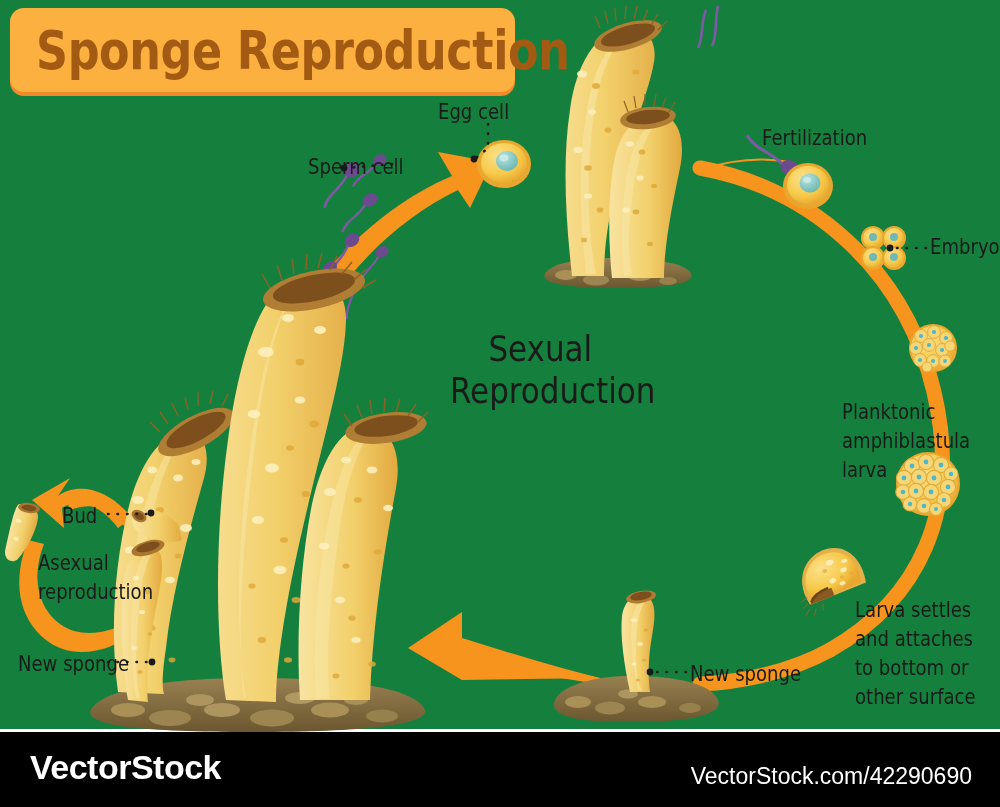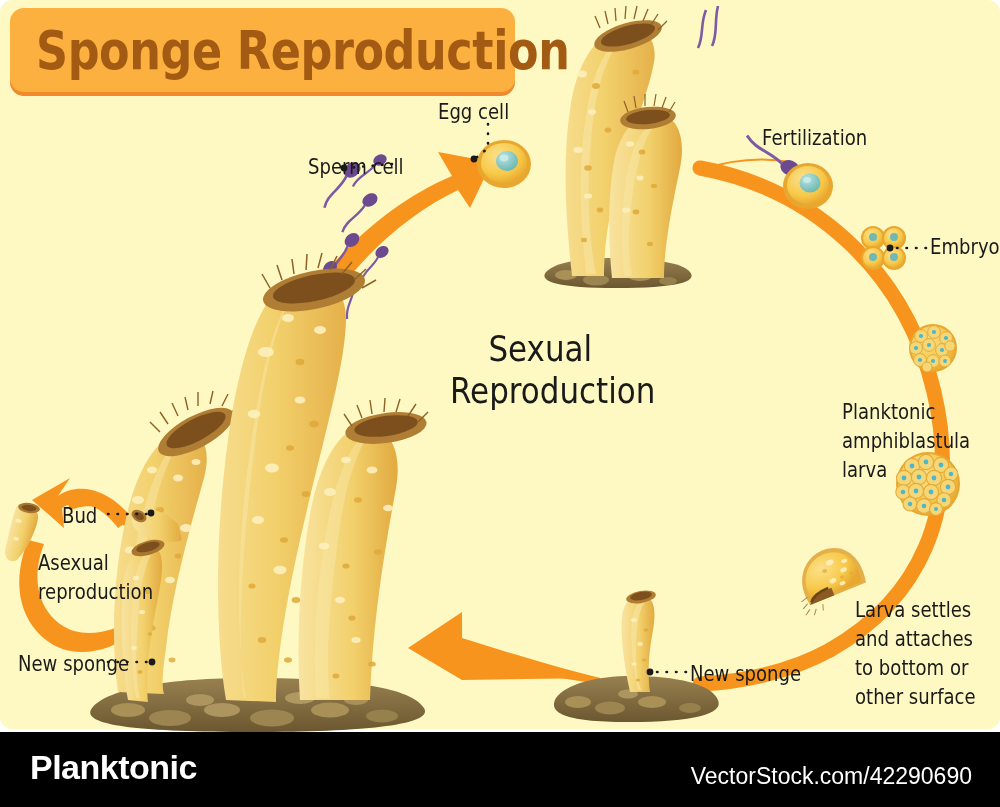--- a/index.html
+++ b/index.html
@@ -1,17 +1,17 @@
 <!DOCTYPE html>
 <html><head>
 <meta charset="utf-8">
 <style>
   html,body{margin:0;padding:0;background:#fff;}
   body{width:1000px;height:807px;overflow:hidden;font-family:"Liberation Sans",sans-serif;}
-  #stage{position:relative;width:1000px;height:729px;background:#fef9c3;border-radius:12px;}
+  #stage{position:relative;width:1000px;height:729px;background:#15803d;}
   #art{position:absolute;left:0;top:0;width:1000px;height:807px;}
 
   .title-banner{
     position:absolute;left:10px;top:8px;width:505px;height:84px;
     background:#fbb council;
   }
   .title-banner{
     background:#fbb040;
     border-radius:14px;
     box-shadow:0 4px 0 0 #f08a2a;
@@ -578,17 +578,17 @@
   <div class="lbl cond" id="lbl-embryo">Embryo</div>
   <div class="lbl cond multi" id="lbl-plank">Planktonic amphiblastula larva</div>
   <div class="lbl cond multi" id="lbl-settle">Larva settles and attaches to bottom or other surface</div>
   <div class="lbl cond" id="lbl-newsponge-r">New sponge</div>
   <div class="lbl cond" id="lbl-bud">Bud</div>
   <div class="lbl cond multi" id="lbl-asex">Asexual reproduction</div>
   <div class="lbl cond" id="lbl-newsponge-l">New sponge</div>
   <div class="lbl cond multi" id="lbl-sexual">Sexual Reproduction</div>
 
   <div class="footer">
-    <div class="fl">Planktonic</div>
+    <div class="fl">VectorStock</div>
     <div class="fr">VectorStock.com/42290690</div>
   </div>
 
 </div>
 
 </body></html>

